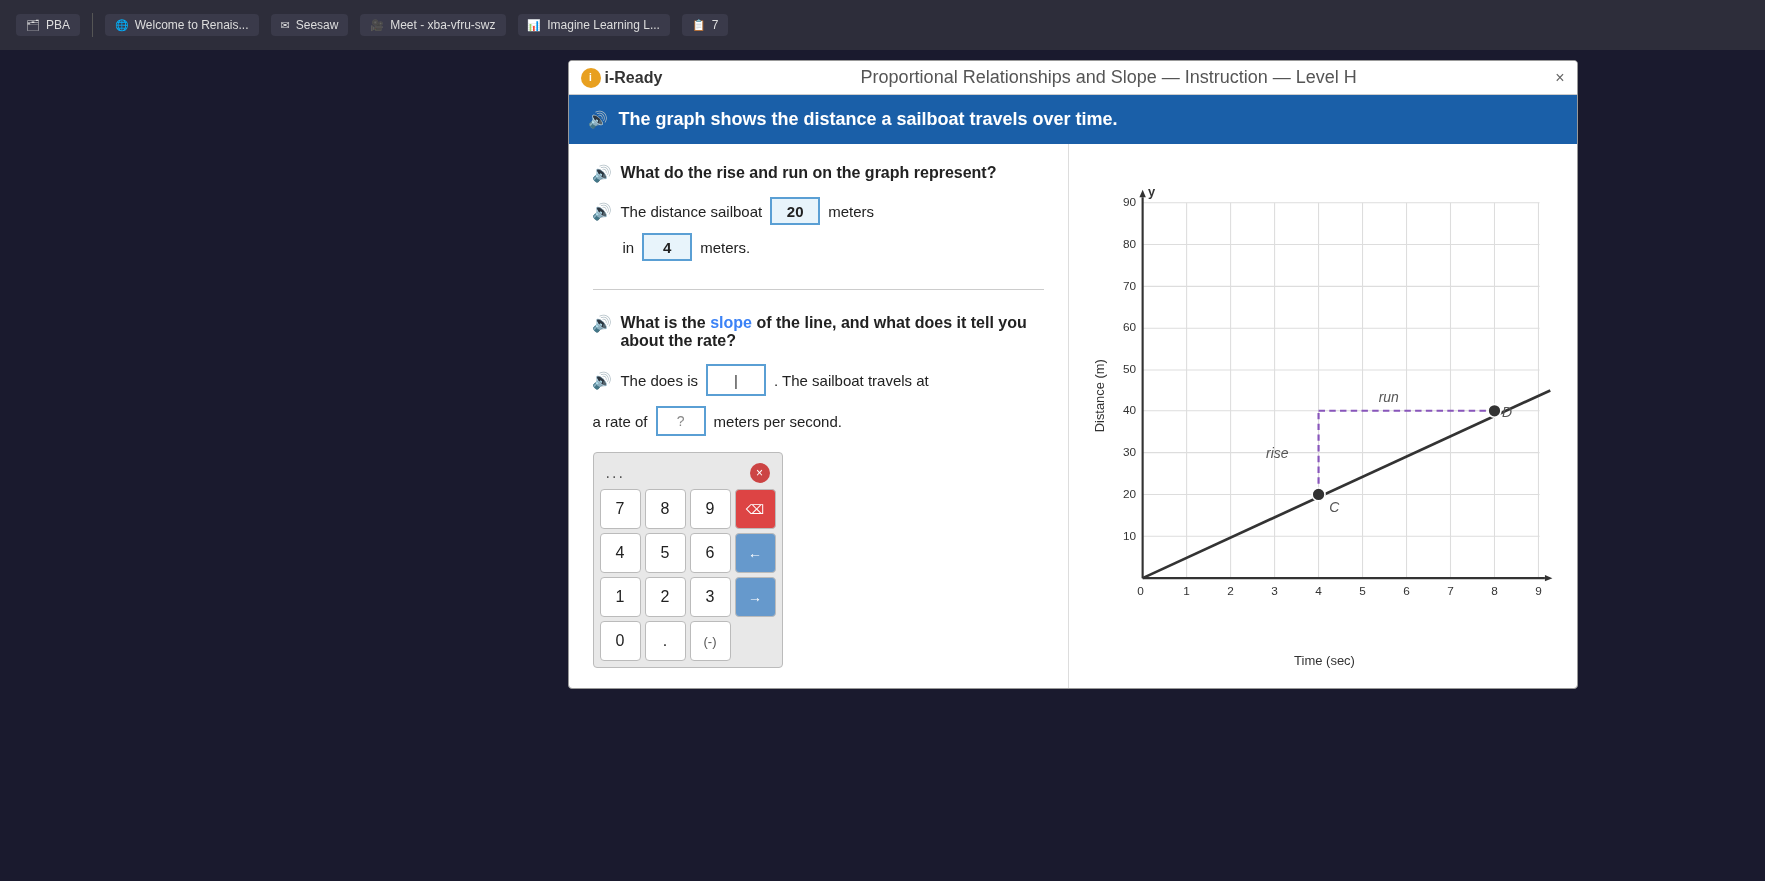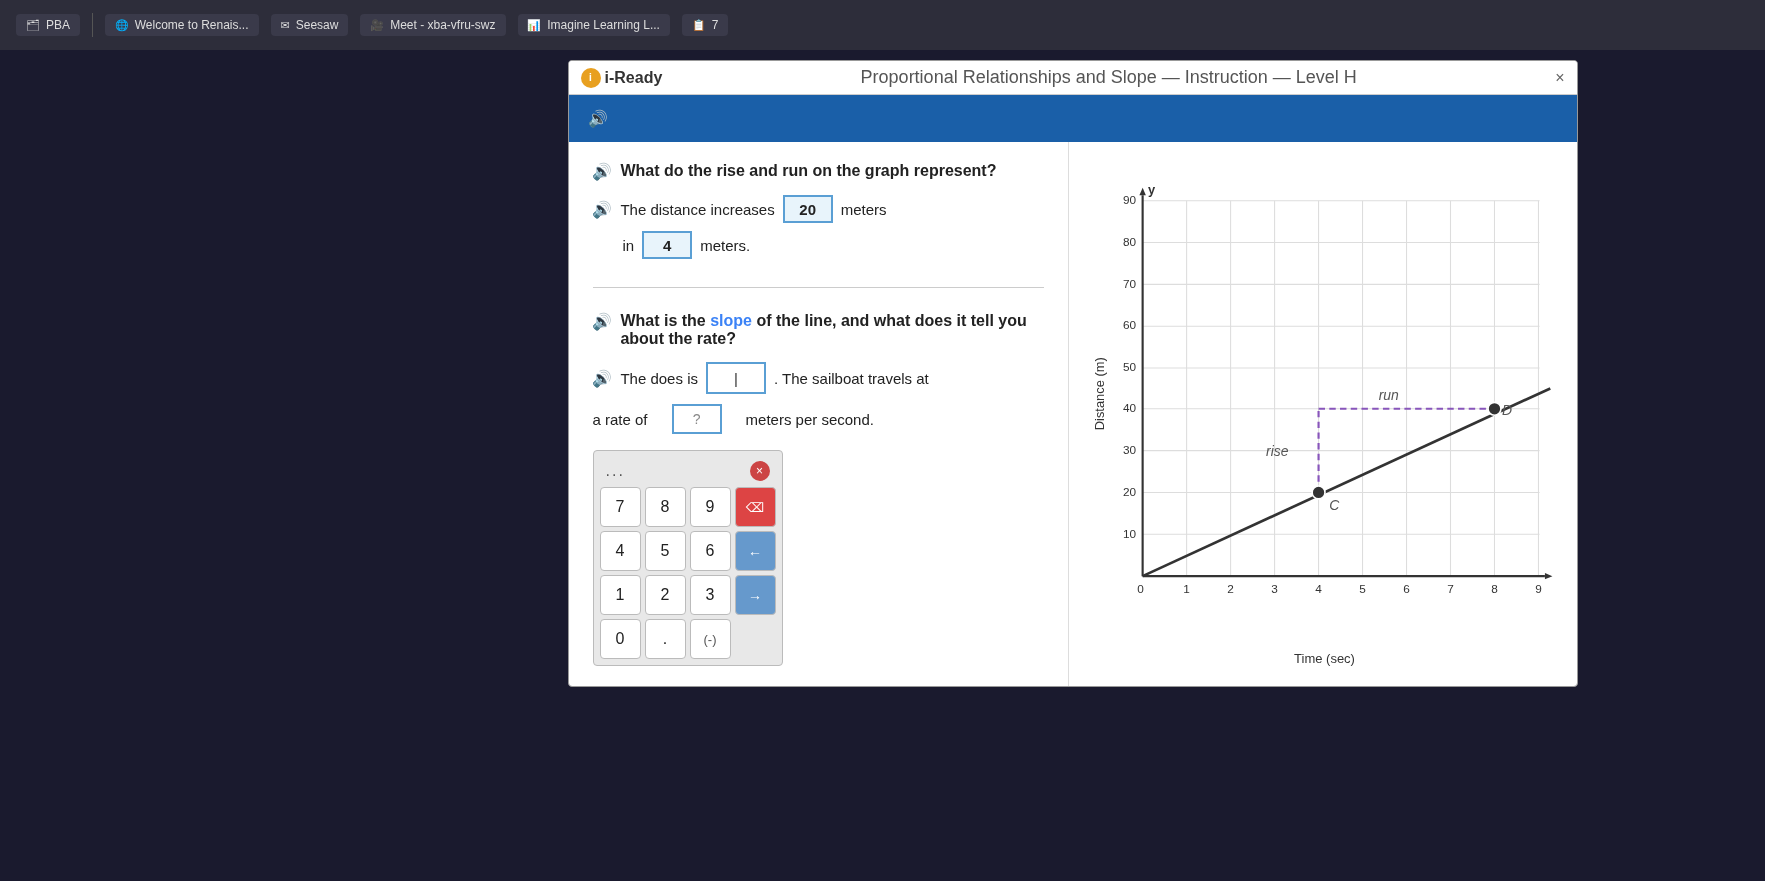--- a/index.html
+++ b/index.html
@@ -196,21 +196,21 @@
       align-items: center;
       gap: 8px;
       font-size: 15px;
       color: #222;
       margin-bottom: 10px;
     }
 
     .rate-line {
       display: flex;
       align-items: center;
-      gap: 24px;
+      gap: 8px;
       font-size: 15px;
       color: #222;
       margin-bottom: 16px;
     }
 
     .rate-box {
       border: 2px solid #5a9fd4;
       background: white;
       width: 50px;
       height: 30px;
@@ -365,34 +365,35 @@
       <div class="iready-logo">
         <div class="logo-icon">i</div>
         <span>i-Ready</span>
       </div>
       <div class="iready-title">Proportional Relationships and Slope — Instruction — Level H</div>
       <div class="close-btn">×</div>
     </div>
 
     <div class="instruction-bar">
       <span class="sound-icon">🔊</span>
+      <span>The graph shows the distance a sailboat travels over time.</span>
     </div>
 
     <div class="content-area">
 
       <div class="left-panel">
 
         <div class="question-section">
           <div class="question-text">
             <span class="sound-icon">🔊</span>
             <span>What do the rise and run on the graph represent?</span>
           </div>
           <div class="answer-line">
             <span class="sound-icon">🔊</span>
-            <span>The distance increases</span>
+            <span>The distance sailboat</span>
             <span class="answer-box">20</span>
             <span>meters</span>
           </div>
           <div class="answer-line" style="padding-left: 30px;">
             <span>in</span>
             <span class="answer-box">4</span>
             <span>meters.</span>
           </div>
         </div>
 

